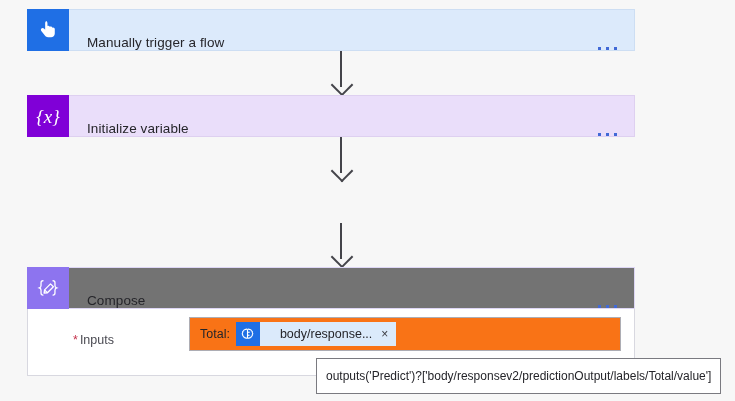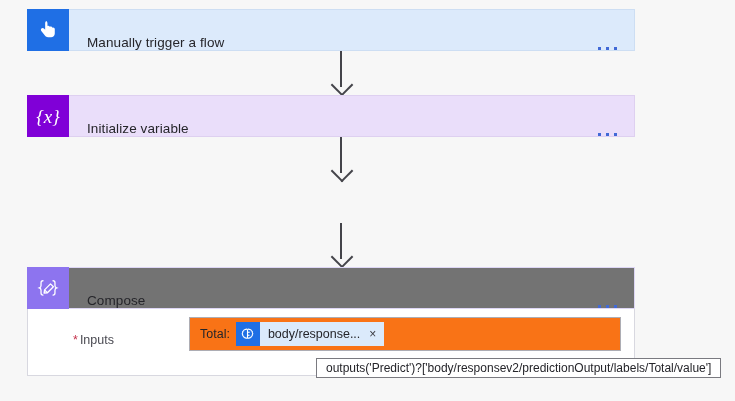--- a/index.html
+++ b/index.html
@@ -182,37 +182,37 @@
     height: 24px;
     background: #1f6fe5;
     display: flex;
     align-items: center;
     justify-content: center;
     flex: 0 0 24px;
   }
   .token-text {
     font-size: 12.5px;
     color: #25252a;
-    padding: 0 9px 0 8px;
+    padding: 0 9px 0 20px;
     white-space: nowrap;
   }
   .token-close {
     font-size: 12px;
     color: #3b3b42;
     line-height: 1;
     cursor: pointer;
     font-family: "Liberation Sans", sans-serif;
   }
 
   
   .tooltip {
     position: absolute;
     left: 316px;
     top: 358px;
-    height: 20px;
+    height: 36px;
     display: flex;
     align-items: center;
     padding: 0 9px;
     background: #ffffff;
     border: 1px solid #7a7a80;
     font-size: 12px;
     color: #25252a;
     white-space: nowrap;
     box-sizing: border-box;
   }

